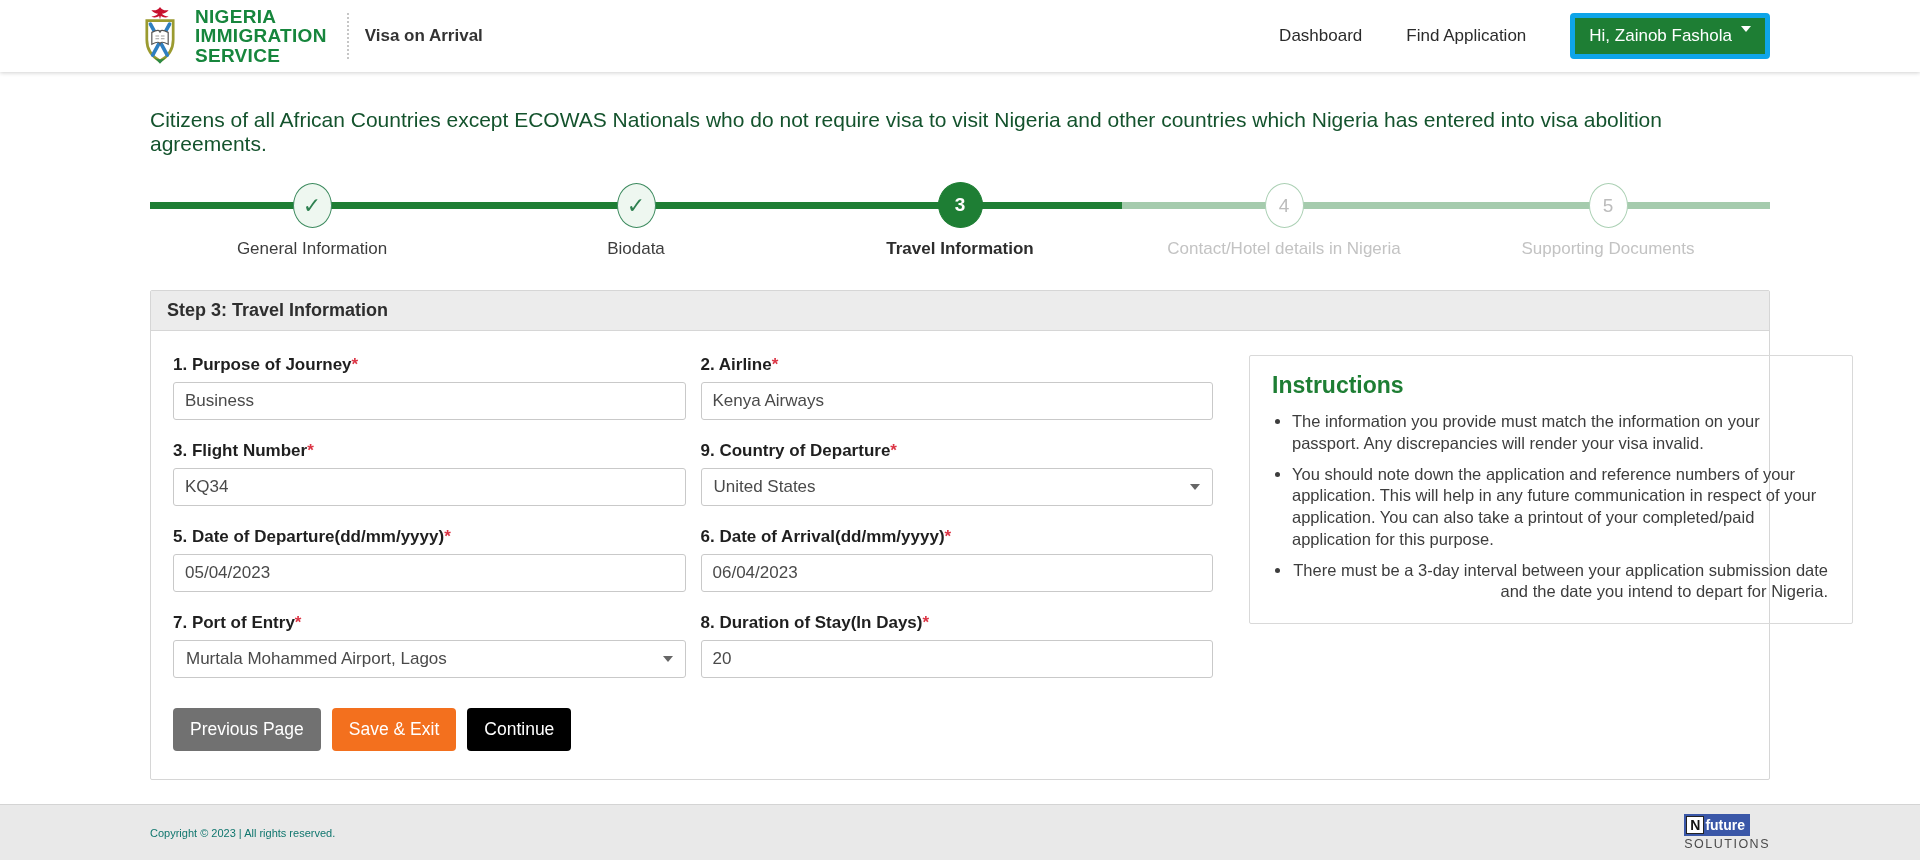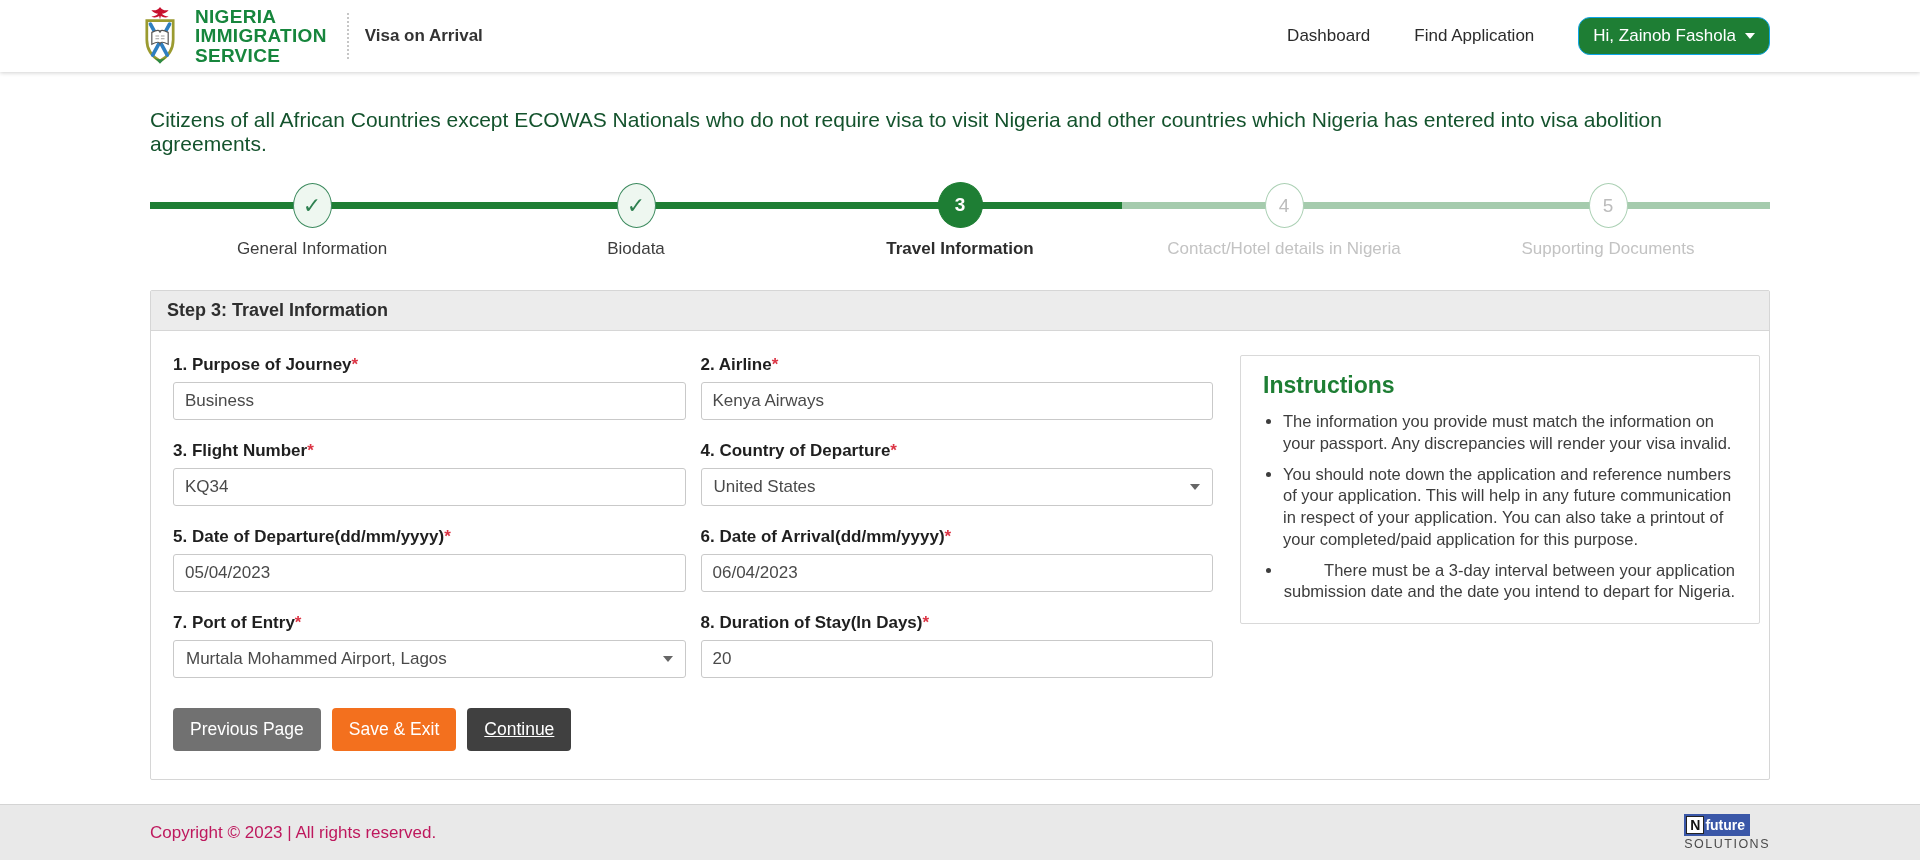--- a/index.html
+++ b/index.html
@@ -20,23 +20,23 @@
     position:relative; z-index:5;
   }
   .brand { display:flex; align-items:center; }
   .brand-logo { width:46px; height:60px; }
   .brand-title { margin-left:12px; color:#17863d; font-weight:700; font-size:19px; line-height:1.02; letter-spacing:.3px; }
   .brand-divider { height:46px; border-left:2px dotted #c6c6c6; margin:0 16px 0 20px; }
   .app-name { font-size:17px; font-weight:700; color:#333; }
   .top-nav { margin-left:auto; display:flex; align-items:center; gap:44px; }
   .nav-link { font-size:17px; color:#2b2b2b; text-decoration:none; cursor:pointer; }
   .user-btn {
-    background:#1e7e34; border:1px solid #0ea5e9; color:#fff;
-    font-size:17px; font-family:inherit; padding:8px 14px; border-radius:12px;
-    display:flex; align-items:center; gap:9px; cursor:pointer;
+    background:#1e7e34; border:5px solid #0ea5e9; color:#fff;
+    font-size:17px; font-family:inherit; padding:8px 14px; border-radius:4px;
+    display:flex; gap:9px; cursor:pointer;
   }
   .caret-down { width:0; height:0; border-left:5px solid transparent; border-right:5px solid transparent; border-top:6px solid #fff; display:inline-block; }
 
   
   .main { padding:0 150px; }
   .intro-text { margin-top:36px; font-size:21px; color:#14532d; }
 
   
   .stepper { position:relative; margin-top:20px; height:96px; }
   .stepper-track { position:absolute; left:0; right:0; top:26px; height:7px; background:#a5cbad; }
@@ -79,38 +79,38 @@
   }
   .select-caret { width:0; height:0; border-left:5px solid transparent; border-right:5px solid transparent; border-top:6px solid #666; }
 
   .btn-row { margin-top:30px; display:flex; gap:11px; }
   .btn {
     height:43px; padding:0 17px; border:none; border-radius:4px;
     color:#fff; font-size:17.5px; font-family:inherit; cursor:pointer;
   }
   .btn-prev { background:#717171; }
   .btn-save { background:#f3701e; }
-  .btn-continue { background:#404040;text-decoration:underline; }
+  .btn-continue { background:#000000; }
 
   
   .instructions {
-    margin-left:27px; width:520px; flex:0 0 auto; align-self:flex-start;
+    margin-left:36px; width:604px; flex:0 0 auto; align-self:flex-start;
     border:1px solid #d9d9d9; border-radius:2px; padding:16px 24px 20px 20px;
   }
   .instructions-title { color:#1e7e34; font-size:23px; font-weight:700; margin:0 0 12px 2px; }
   .instructions ul { margin:0; padding-left:22px; }
   .instructions li { font-size:16.5px; color:#3d3d3d; line-height:1.32; margin-bottom:9px; }
   .instructions li:last-child { margin-bottom:0;text-align:right; }
 
   
   .app-footer {
     margin-top:auto; flex:0 0 56px; background:#e9e9e9; border-top:1px solid #d4d4d4;
     display:flex; align-items:center; justify-content:space-between; padding:0 150px;
   }
-  .copyright { font-size:17px; color:#be185d; }
+  .copyright { font-size:11px; color:#0f766e; }
   .nw-logo { display:flex; flex-direction:column; align-items:flex-start; line-height:1; }
   .nw-top { display:flex; align-items:stretch; background:#3a57a8; padding:2px 5px 2px 2px; }
   .nw-n { background:#fff; color:#111; font-weight:700; font-size:14px; padding:1px 3px; border:1px solid #222; }
   .nw-rest { color:#fff; font-weight:700; font-size:14px; padding:2px 0 0 1px; }
   .nw-sub { color:#4a4a4a; font-size:12.5px; letter-spacing:1.5px; margin-top:2px; }
 </style>
 </head>
 <body>
 
 <header class="app-header">
@@ -189,21 +189,21 @@
             <label class="field-label"><span>2. Airline</span><span class="req">*</span></label>
             <input class="text-input" type="text" value="Kenya Airways" style="">
           </div>
 
           <div class="field">
             <label class="field-label"><span>3. Flight Number</span><span class="req">*</span></label>
             <input class="text-input" type="text" value="KQ34" style="">
           </div>
 
           <div class="field">
-            <label class="field-label"><span>4. Country of Departure</span><span class="req">*</span></label>
+            <label class="field-label"><span>9. Country of Departure</span><span class="req">*</span></label>
             <div class="select-box">
               <span>United States</span>
               <span class="select-caret"></span>
             </div>
           </div>
 
           <div class="field">
             <label class="field-label"><span>5. Date of Departure(dd/mm/yyyy)</span><span class="req">*</span></label>
             <input class="text-input" type="text" value="05/04/2023" style="">
           </div>

